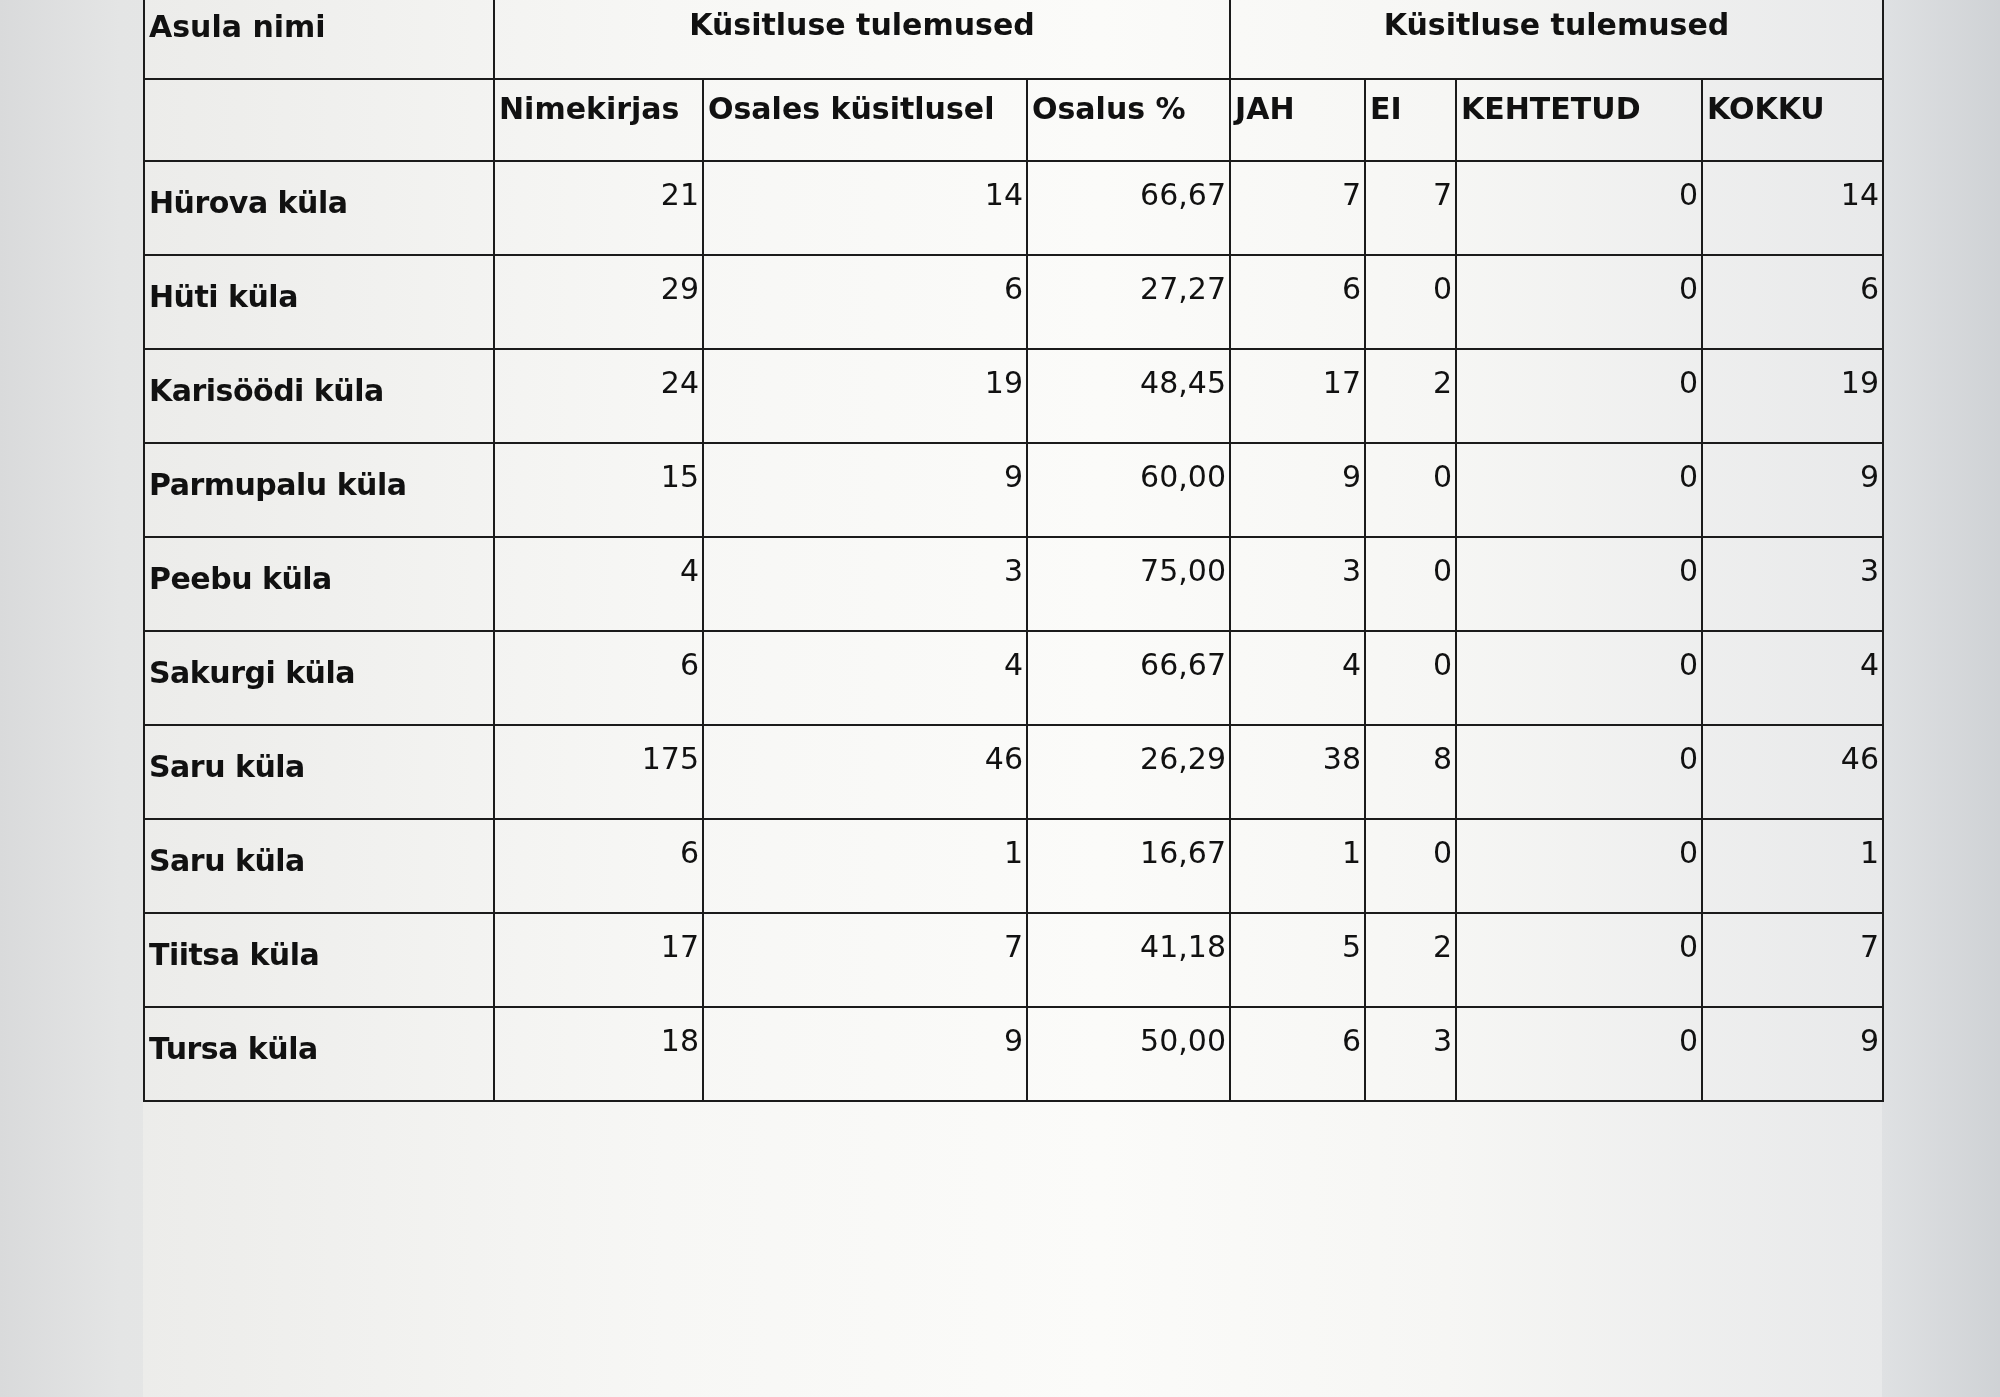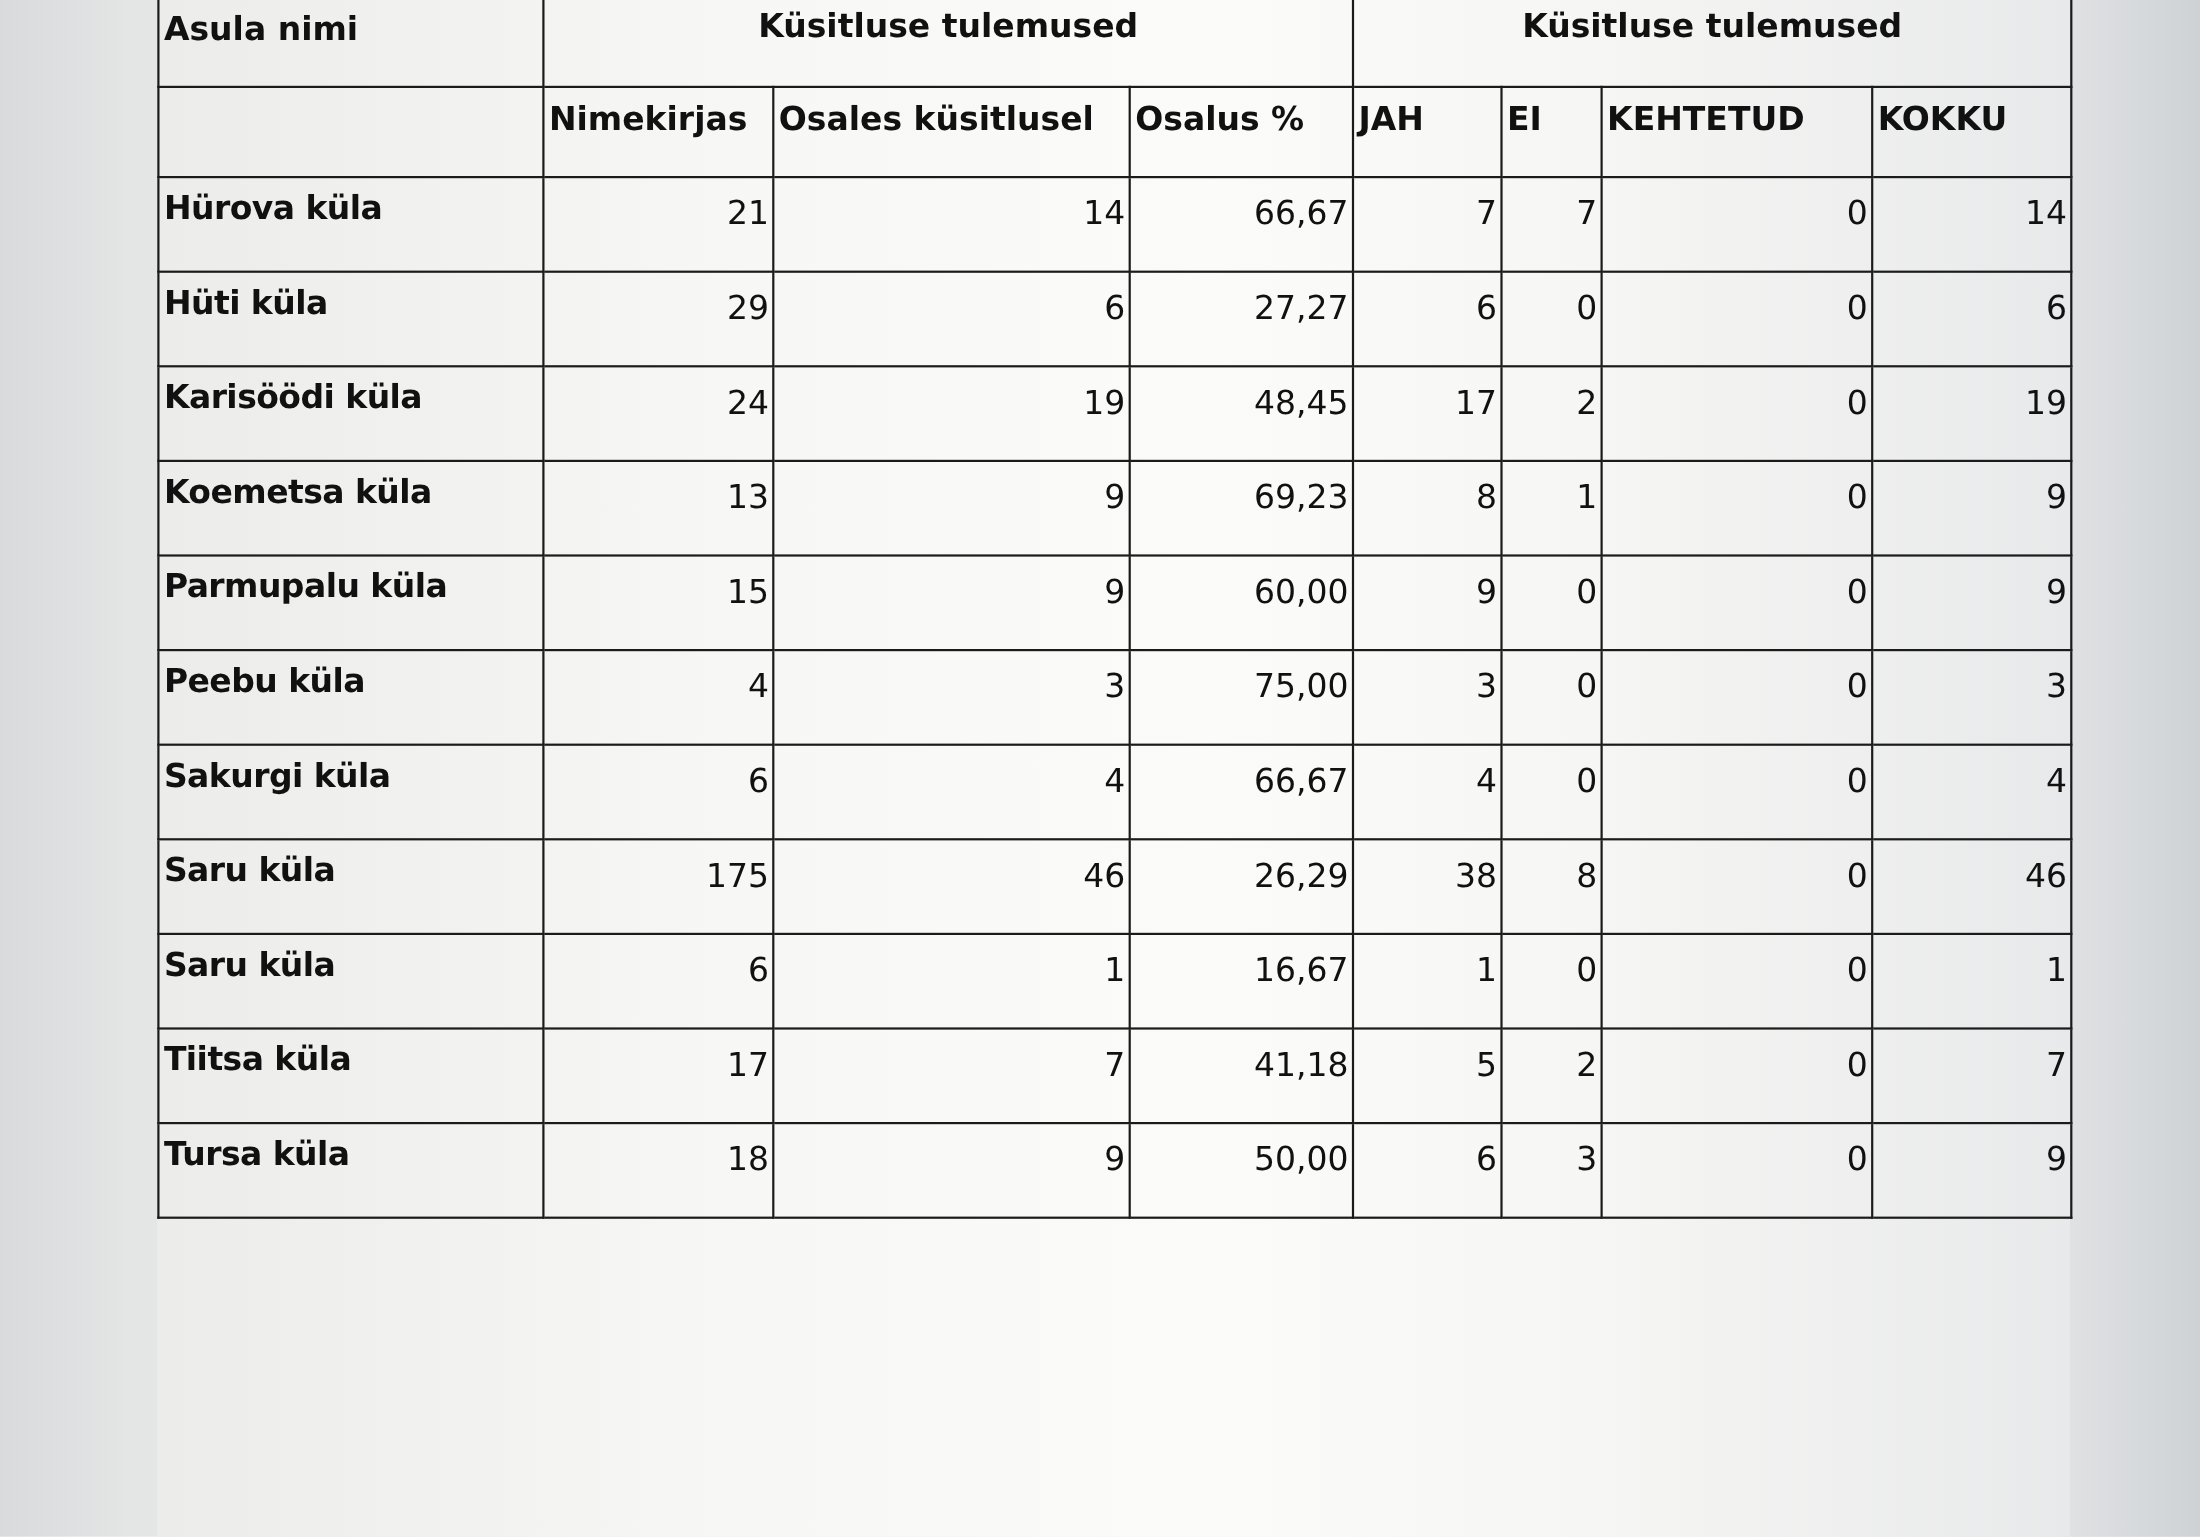--- a/index.html
+++ b/index.html
@@ -27,21 +27,21 @@
   td, th {
     border: 2px solid #1b1b1b;
     height: 66px;
     padding: 0 4px;
     font-size: 30px;
     vertical-align: top;
     line-height: 1;
   }
   th { font-weight: bold; text-align: left; padding-top: 14px; }
   th.group { text-align: center; padding-top: 12px; }
-  td.name { font-weight: bold; padding-top: 13px; letter-spacing: -0.5px; }
+  td.name { font-weight: bold; padding-top: 26px; letter-spacing: -0.5px; }
   td.num { text-align: right; padding-top: 18px; padding-right: 3px; }
 </style>
 </head>
 <body>
 
 <div class="page"></div>
 <div class="right-strip"></div>
 
 <table>
   <colgroup>
@@ -94,30 +94,20 @@
       </tr>
       <tr>
         <td class="name">Karisöödi küla</td>
         <td class="num">24</td>
         <td class="num">19</td>
         <td class="num">48,45</td>
         <td class="num">17</td>
         <td class="num">2</td>
         <td class="num">0</td>
         <td class="num">19</td>
-      </tr>
-      <tr>
-        <td class="name">Koemetsa küla</td>
-        <td class="num">13</td>
-        <td class="num">9</td>
-        <td class="num">69,23</td>
-        <td class="num">8</td>
-        <td class="num">1</td>
-        <td class="num">0</td>
-        <td class="num">9</td>
       </tr>
       <tr>
         <td class="name">Parmupalu küla</td>
         <td class="num">15</td>
         <td class="num">9</td>
         <td class="num">60,00</td>
         <td class="num">9</td>
         <td class="num">0</td>
         <td class="num">0</td>
         <td class="num">9</td>

